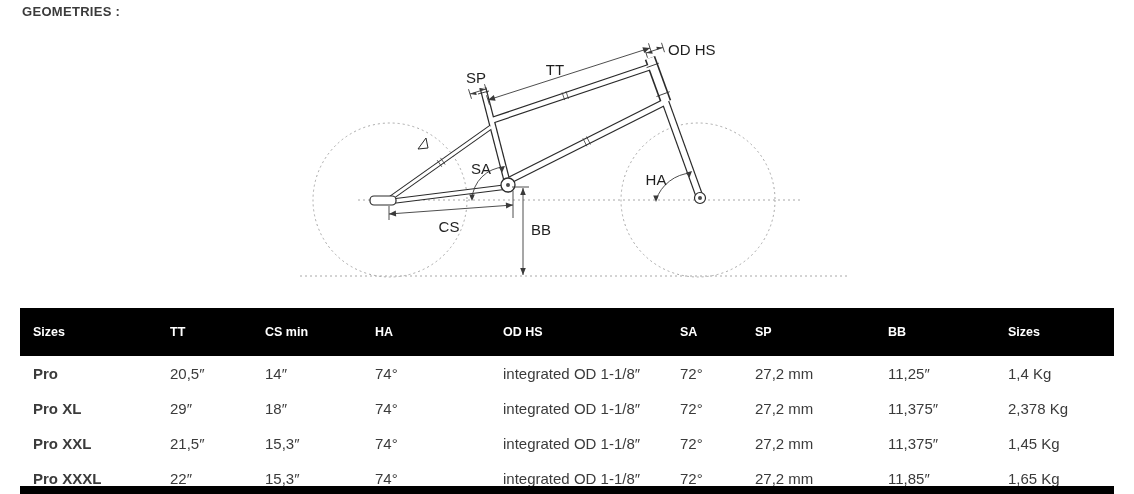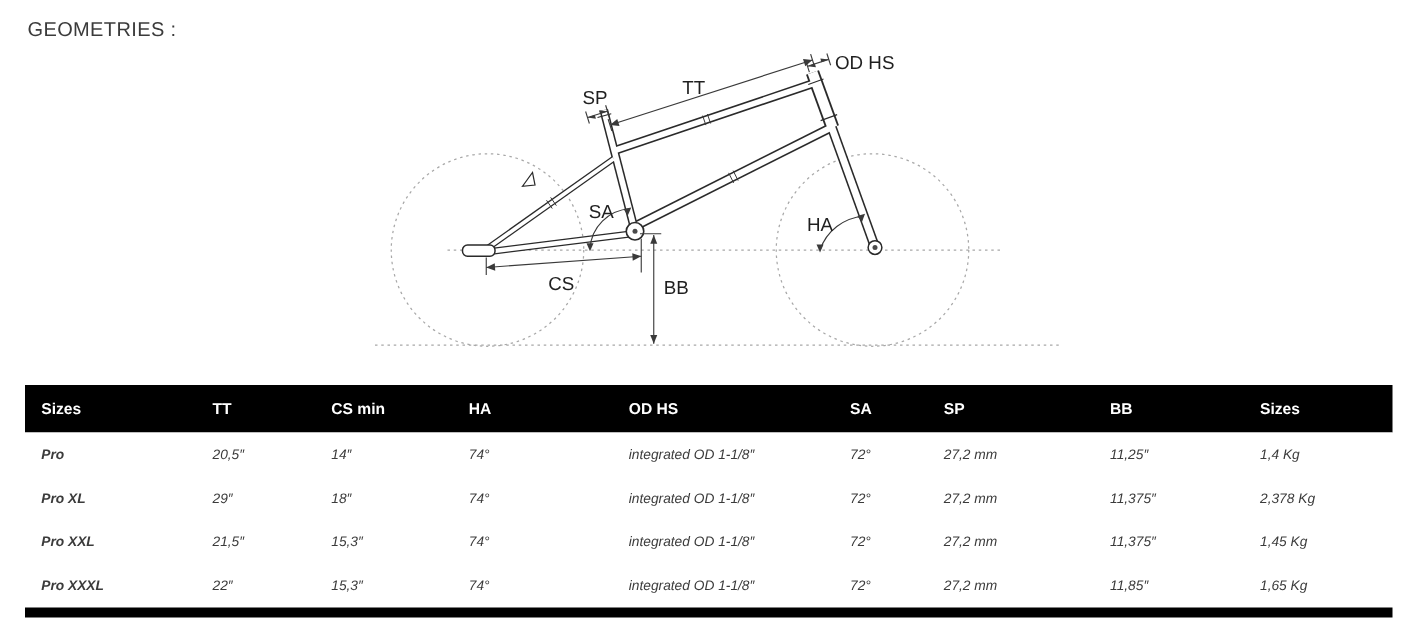--- a/index.html
+++ b/index.html
@@ -1,35 +1,35 @@
 <!DOCTYPE html>
 <html><head>
 <meta charset="utf-8">
 <style>
   html,body{margin:0;padding:0;}
   body{
     width:1134px;height:494px;background:#ffffff;position:relative;overflow:hidden;
     font-family:"Liberation Sans",sans-serif;
   }
   .page-title{
-    position:absolute;left:22px;top:16px;
-    font-size:16px;font-weight:normal;color:#3b3b3b;letter-spacing:.3px;
+    position:absolute;left:22px;top:4px;
+    font-size:13px;font-weight:bold;color:#3b3b3b;letter-spacing:.3px;
   }
   .diagram{position:absolute;left:300px;top:28px;width:550px;height:262px;}
   .diagram svg{display:block;}
   .dim-label{font-size:15px;fill:#1f1f1f;font-family:"Liberation Sans",sans-serif;}
   .geo-table{position:absolute;left:20px;top:308px;width:1094px;}
   .grid-row{
     display:grid;
     grid-template-columns:150px 95px 110px 128px 177px 75px 133px 120px 106px;
     align-items:center;
   }
-  .thead{background:#000000;color:#ffffff;height:38px;font-size:12.5px;font-weight:bold;}
+  .thead{background:#000000;color:#ffffff;height:48px;font-size:12.5px;font-weight:bold;}
   .thead .c0{padding-left:13px;}
-  .trow{height:35px;font-size:11px;color:#3b3b3b;background:#ffffff;font-style:italic;}
+  .trow{height:35px;font-size:15px;color:#3b3b3b;background:#ffffff;}
   .trow .c0{padding-left:13px;font-weight:bold;color:#3b3b3b;}
   .bottom-bar{position:absolute;left:20px;top:486px;width:1094px;height:8px;background:#000000;}
 </style>
 </head>
 <body>
 
 <div class="page-title">GEOMETRIES :</div>
 
 <div class="diagram">
   <svg width="550" height="262" viewBox="0 0 550 262">

